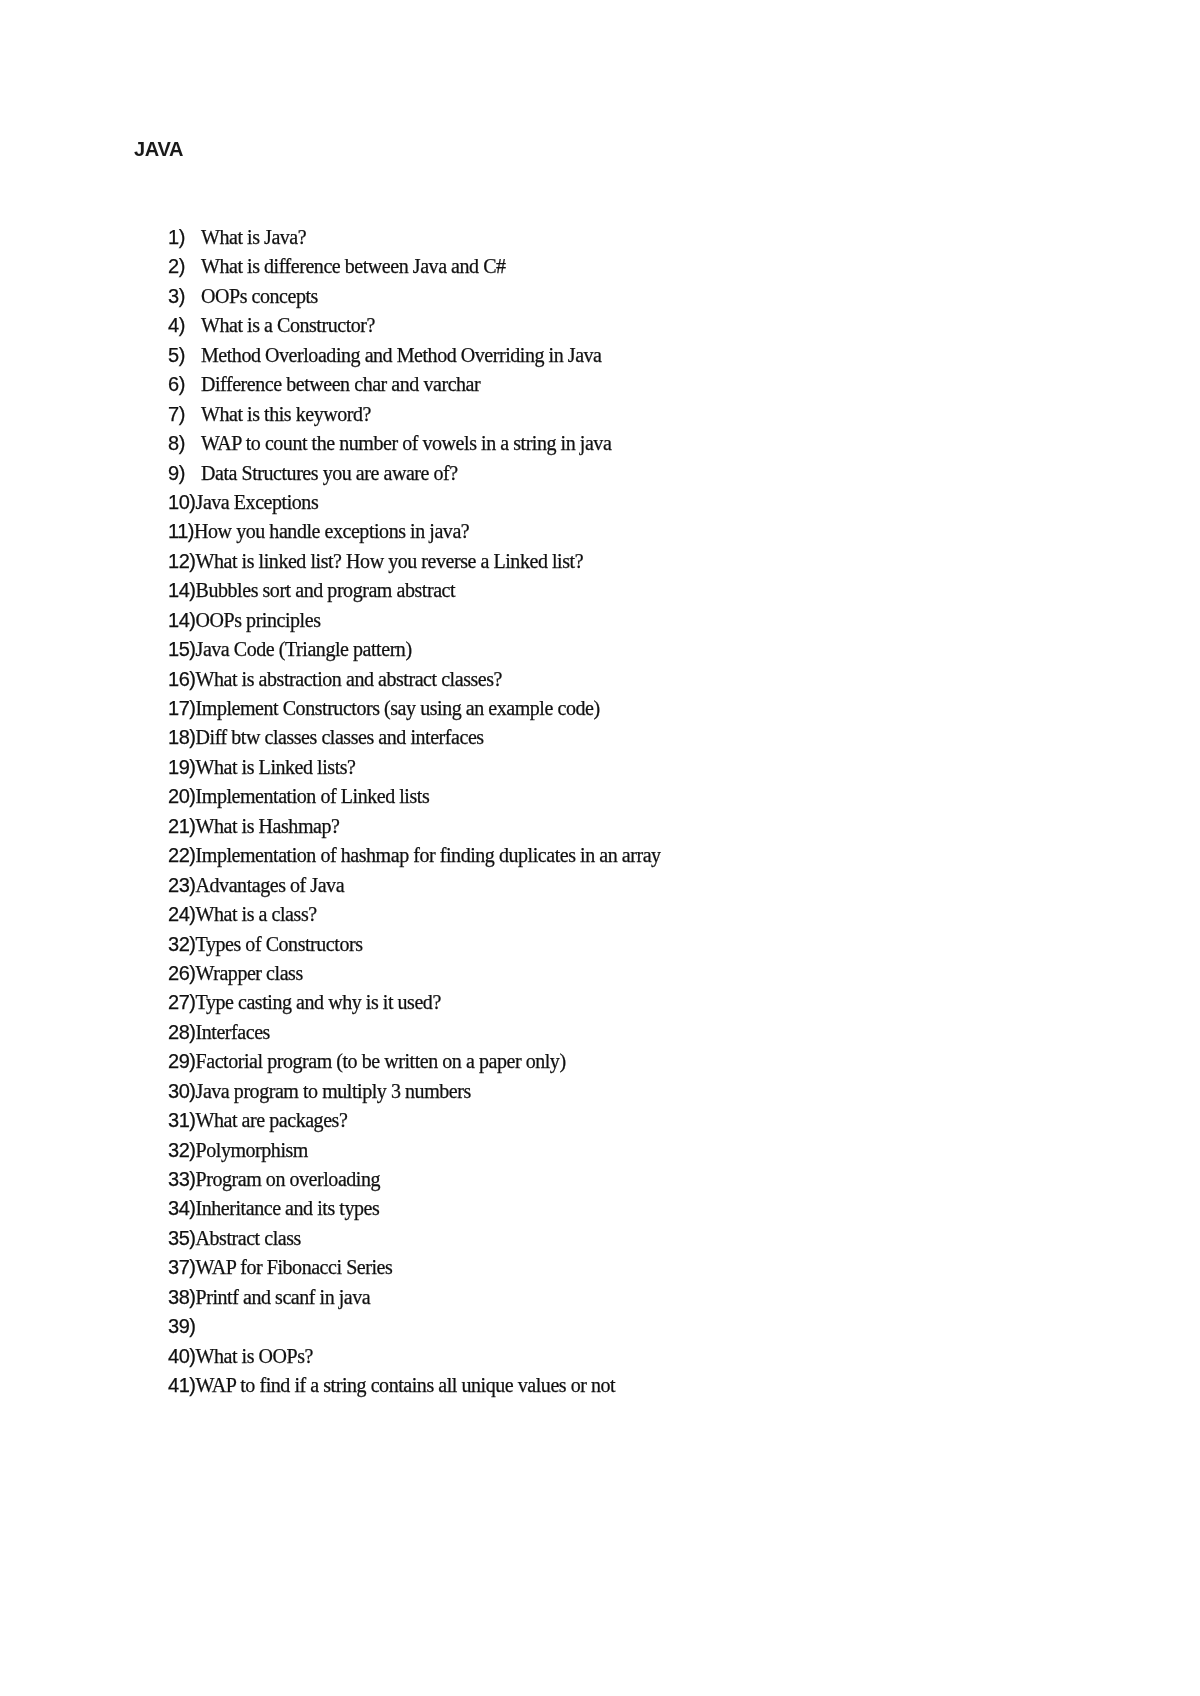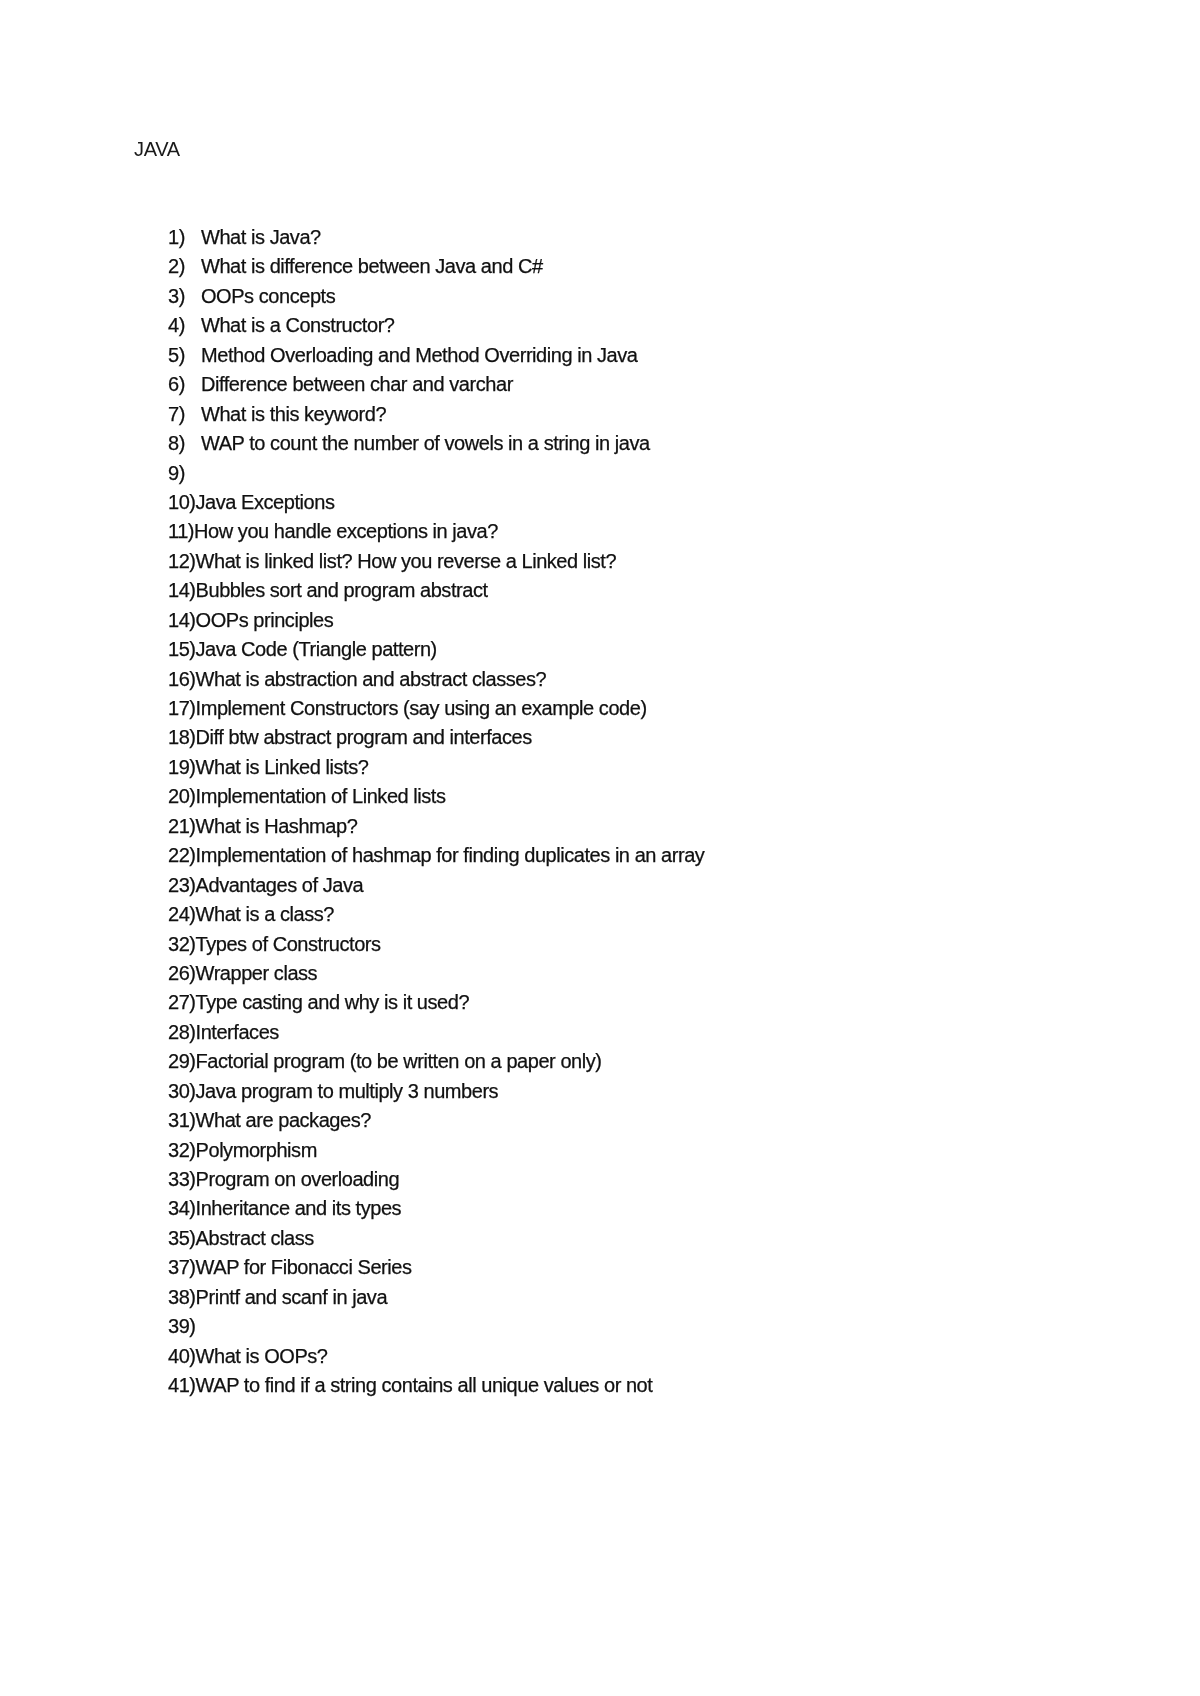--- a/index.html
+++ b/index.html
@@ -21,21 +21,21 @@
       width: 1200px;
       height: 1696px;
       background: #ffffff;
     }
     .doc-title {
       position: absolute;
       left: 134px;
       top: 137px;
       font-size: 20px;
       line-height: 24px;
-      font-weight: normal;
+      font-weight: bold;
       letter-spacing: -0.3px;
       color: #1a1a1a;
       margin: 0;
     }
     .q-list {
       position: absolute;
       left: 168px;
       top: 224px;
       margin: 0;
       padding: 0;
@@ -53,20 +53,21 @@
     }
     .q-num {
       display: inline-block;
       min-width: 33px;
     }
     .q-num.wide {
       min-width: 0;
     }
     .q-text {
       display: inline-block;
+      font-family: Liberation Serif, serif;
     }
   </style>
 </head>
 <body>
 
 <div class="page">
   <h1 class="doc-title">JAVA</h1>
 
   <ol class="q-list" id="q-list">
     <li class="q-item">
@@ -96,20 +97,21 @@
     <li class="q-item">
         <span class="q-num">7)</span>
         <span class="q-text">What is this keyword?</span>
       </li>
     <li class="q-item">
         <span class="q-num">8)</span>
         <span class="q-text">WAP to count the number of vowels in a string in java</span>
       </li>
     <li class="q-item">
         <span class="q-num">9)</span>
+        <span class="q-text">Data Structures you are aware of?</span>
       </li>
     <li class="q-item">
         <span class="q-num wide">10)</span>
         <span class="q-text">Java Exceptions</span>
       </li>
     <li class="q-item">
         <span class="q-num wide">11)</span>
         <span class="q-text">How you handle exceptions in java?</span>
       </li>
     <li class="q-item">
@@ -131,21 +133,21 @@
     <li class="q-item">
         <span class="q-num wide">16)</span>
         <span class="q-text">What is abstraction and abstract classes?</span>
       </li>
     <li class="q-item">
         <span class="q-num wide">17)</span>
         <span class="q-text">Implement Constructors (say using an example code)</span>
       </li>
     <li class="q-item">
         <span class="q-num wide">18)</span>
-        <span class="q-text">Diff btw abstract program and interfaces</span>
+        <span class="q-text">Diff btw classes classes and interfaces</span>
       </li>
     <li class="q-item">
         <span class="q-num wide">19)</span>
         <span class="q-text">What is Linked lists?</span>
       </li>
     <li class="q-item">
         <span class="q-num wide">20)</span>
         <span class="q-text">Implementation of Linked lists</span>
       </li>
     <li class="q-item">

